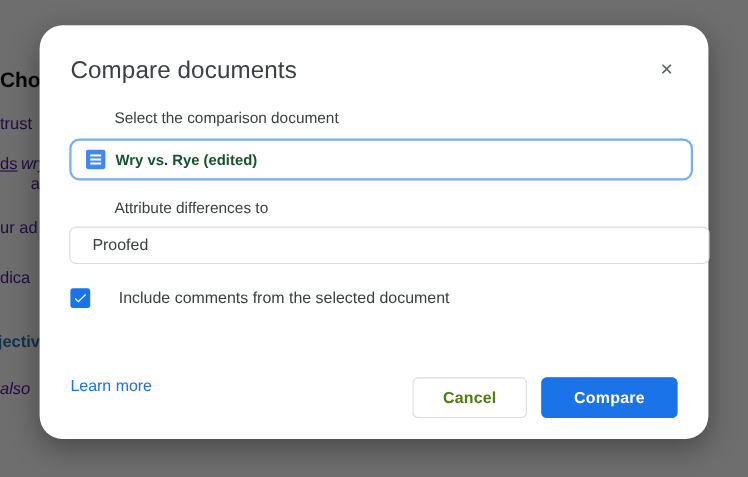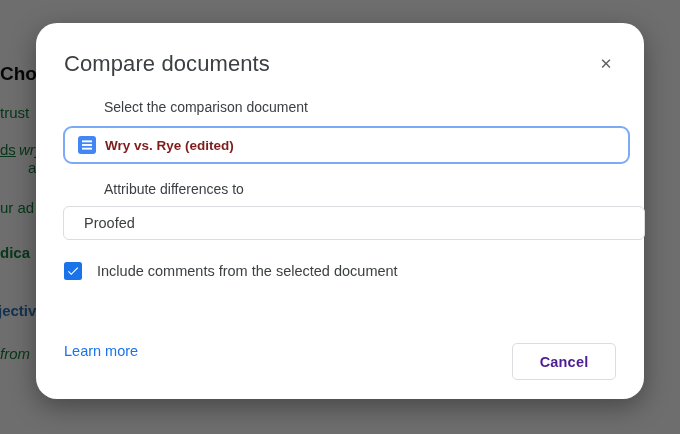--- a/index.html
+++ b/index.html
@@ -3,28 +3,28 @@
 <meta charset="utf-8">
 <style>
   html,body{margin:0;padding:0;}
   body{
     width:680px;height:434px;position:relative;overflow:hidden;
     font-family:"Liberation Sans","DejaVu Sans",sans-serif;
     background:#fff;
   }
   
   .doc-layer{position:absolute;inset:0;background:#ffffff;}
-  .frag{position:absolute;font-size:15px;color:#15803d;white-space:nowrap;}
+  .frag{position:absolute;font-size:15px;color:#4c1d95;white-space:nowrap;}
   .frag-0{left:0;top:63;font-size:19px;font-weight:bold;color:#101010;}
   .frag-1{left:0;top:104;}
   .frag-2{left:0;top:141;}
   .frag-3{left:19;left:19px;top:141px;font-style:italic;position:absolute;}
   .frag-4{left:0;top:159;padding-left:28px;}
   .frag-5{left:0;top:199;}
-  .frag-6{left:0;top:244;font-weight:bold;}
+  .frag-6{left:0;top:244;font-weight:normal;}
   .frag-7{left:-2px;top:302px;font-weight:bold;color:#2e75b6;}
   .frag-8{left:0;top:345;font-style:italic;}
   .frag-9{left:0;top:364;font-style:italic;}
   .frag-0,.frag-1,.frag-2,.frag-4,.frag-5,.frag-6,.frag-8,.frag-9{position:absolute;}
   .frag-1{top:104px;left:0;} .frag-2{top:141px;left:0;text-decoration:underline;} .frag-4{top:159px;left:0;}
   .frag-5{top:199px;left:0;} .frag-6{top:244px;left:0;} .frag-8{top:345px;left:0;}
   .frag-9{top:364px;left:0;padding-left:40px;} .frag-0{top:63px;left:0;}
   .bottom-line{position:absolute;left:0;top:404px;font-size:16px;color:#262626;white-space:nowrap;}
   .bottom-line .emph{font-weight:bold;color:#2e75b6;}
   
@@ -48,30 +48,30 @@
     position:absolute;left:28px;
     font-size:14px;color:#3c4043;margin-left:40px;
   }
   .lbl-select{top:76px;}
   .lbl-attr{top:158px;}
   .doc-select{
     position:absolute;left:27px;top:103px;width:550px;height:34px;
     border:2px solid #7baaf7;border-radius:9px;background:#fff;
     display:flex;align-items:center;padding-left:13px;gap:9px;cursor:pointer;
   }
-  .doc-select .doc-name{font-size:13.5px;color:#7f1d1d;font-weight:bold;font-weight:600;}
+  .doc-select .doc-name{font-size:13.5px;color:#14532d;font-weight:bold;font-weight:600;}
   .docs-icon{width:18px;height:18px;display:block;}
   .attr-input{
     position:absolute;left:27px;top:183px;width:540px;height:32px;
     border:1px solid #dadce0;border-radius:6px;background:#fff;
     font-family:"Liberation Sans","DejaVu Sans",sans-serif;
     font-size:14.5px;color:#3c4043;padding:0 20px;outline:none;
   }
   .check-row{
-    position:absolute;left:28px;top:239px;display:flex;align-items:center;gap:15px;
+    position:absolute;left:28px;top:239px;display:flex;align-items:center;gap:26px;
   }
   .checkbox{
     width:18px;height:18px;background:#1a73e8;border-radius:2.5px;
     display:flex;align-items:center;justify-content:center;cursor:pointer;flex:none;
   }
   .checkbox svg{width:14px;height:14px;display:block;}
   .check-label{font-size:14.5px;color:#3c4043;}
   .dlg-footer{
     position:absolute;left:28px;right:28px;bottom:20px;height:36px;
     display:flex;align-items:flex-start;
@@ -79,39 +79,39 @@
   .learn-more{
     font-size:14.5px;color:#1a73e8;cursor:pointer;text-decoration:none;
   }
   .footer-buttons{margin-left:auto;display:flex;gap:13px;}
   .btn{
     height:35px;border-radius:5px;font-size:14.5px;font-weight:bold;
     display:flex;align-items:center;justify-content:center;cursor:pointer;
     font-family:"Liberation Sans","DejaVu Sans",sans-serif;letter-spacing:0.2px;
   }
   .btn-cancel{
-    width:102px;background:#fff;border:1px solid #dadce0;color:#4c1d95;
+    width:102px;background:#fff;border:1px solid #dadce0;color:#4d7c0f;
   }
   .btn-compare{
     width:122px;background:#1a73e8;border:1px solid #1a73e8;color:#fff;
   }
 </style>
 </head>
 <body>
 
 <div class="doc-layer">
   <span class="frag frag-0">Cho</span>
   <span class="frag frag-1">trust</span>
   <span class="frag frag-2">ds </span>
   <span class="frag frag-3">wry</span>
   <span class="frag frag-4">a wry</span>
   <span class="frag frag-5">ur ad</span>
   <span class="frag frag-6">dica</span>
   <span class="frag frag-7">jectiv</span>
-  <span class="frag frag-8">from</span>
+  <span class="frag frag-8">also</span>
   <span class="frag frag-9">ciate</span>
 </div>
 
 <div class="scrim"></div>
 
 <div class="dialog">
   <div class="dlg-title">Compare documents</div>
   <div class="close-btn">✕</div>
 
   <div class="field-label lbl-select">Select the comparison document</div>
@@ -134,15 +134,16 @@
         <path d="M9 16.2 4.8 12l-1.4 1.4L9 19 21 7l-1.4-1.4z" fill="#ffffff"></path>
       </svg>
     </div>
     <span class="check-label">Include comments from the selected document</span>
   </div>
 
   <div class="dlg-footer">
     <a class="learn-more">Learn more</a>
     <div class="footer-buttons">
       <div class="btn btn-cancel">Cancel</div>
+      <div class="btn btn-compare">Compare</div>
     </div>
   </div>
 </div>
 
 </body></html>

